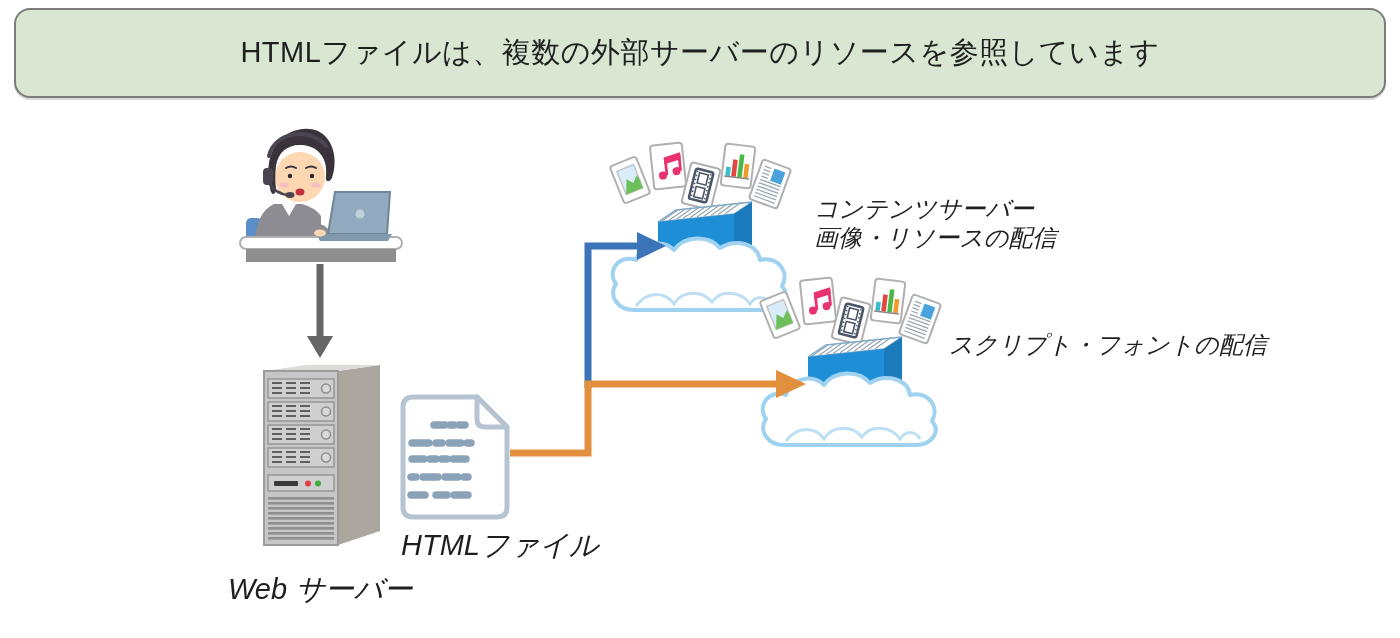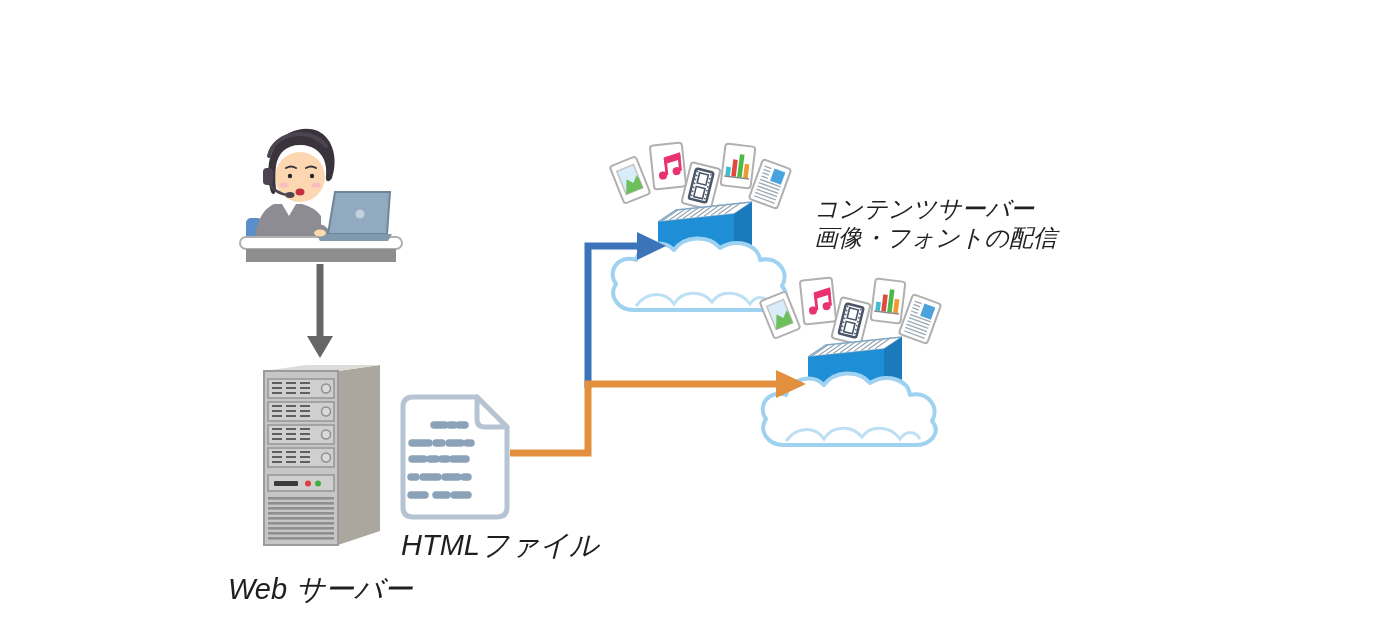--- a/index.html
+++ b/index.html
@@ -165,20 +165,23 @@
         </g>
 
         <g>
           <path class="cloud" d="M34,170 C18,170 8,156 16,144 C6,130 20,114 36,120 C40,104 62,98 74,110 C84,96 108,94 120,108 C136,98 158,104 160,120 C178,116 190,132 182,146 C192,158 180,170 166,170 Z"></path>
           <path class="cloud-inner" d="M36,166 C48,150 66,152 74,164 C82,150 102,150 112,162 C120,150 140,150 150,164 C156,155 166,156 170,164"></path>
         </g>
       </symbol>
     </defs>
   </svg>
 
+  <div class="abs banner">
+    <span class="banner-text">HTMLファイルは、複数の外部サーバーのリソースを参照しています</span>
+  </div>
 
   <svg class="abs" style="left:238px;top:116px" width="170" height="150" viewBox="0 0 170 150">
     <rect class="chair" x="8" y="102" width="16" height="38" rx="5"></rect>
     <g>
       <path class="blazer" d="M16,130 Q18,96 36,88 L64,88 Q78,92 83,100 L83,130 Z"></path>
       <path class="blazer" d="M60,112 Q76,103 88,111 L96,119 Q99,126 92,128 L62,128 Z"></path>
       <polygon class="shirt" points="44,88 58,88 51,100"></polygon>
     </g>
     <g>
       <ellipse class="skin" cx="62" cy="61" rx="25" ry="25"></ellipse>
@@ -339,19 +342,20 @@
       <polygon class="hd-orange" points="806,384 776,370 776,398"></polygon>
     </g>
   </svg>
 
   <div class="abs lbl lbl-big" style="left:228px;top:570px">Web サーバー</div>
 
   <div class="abs lbl lbl-big" style="left:401px;top:526px">HTMLファイル</div>
 
   <div class="abs lbl lbl-two" style="left:814px;top:194px">
     <div>コンテンツサーバー</div>
-    <div>画像・フォントの配信</div>
+    <div>画像・リソースの配信</div>
   </div>
 
   <div class="abs lbl lbl-two" style="left:949px;top:330px">
+    <div>スクリプト・フォントの配信</div>
   </div>
 
 </div>
 
 </body></html>

